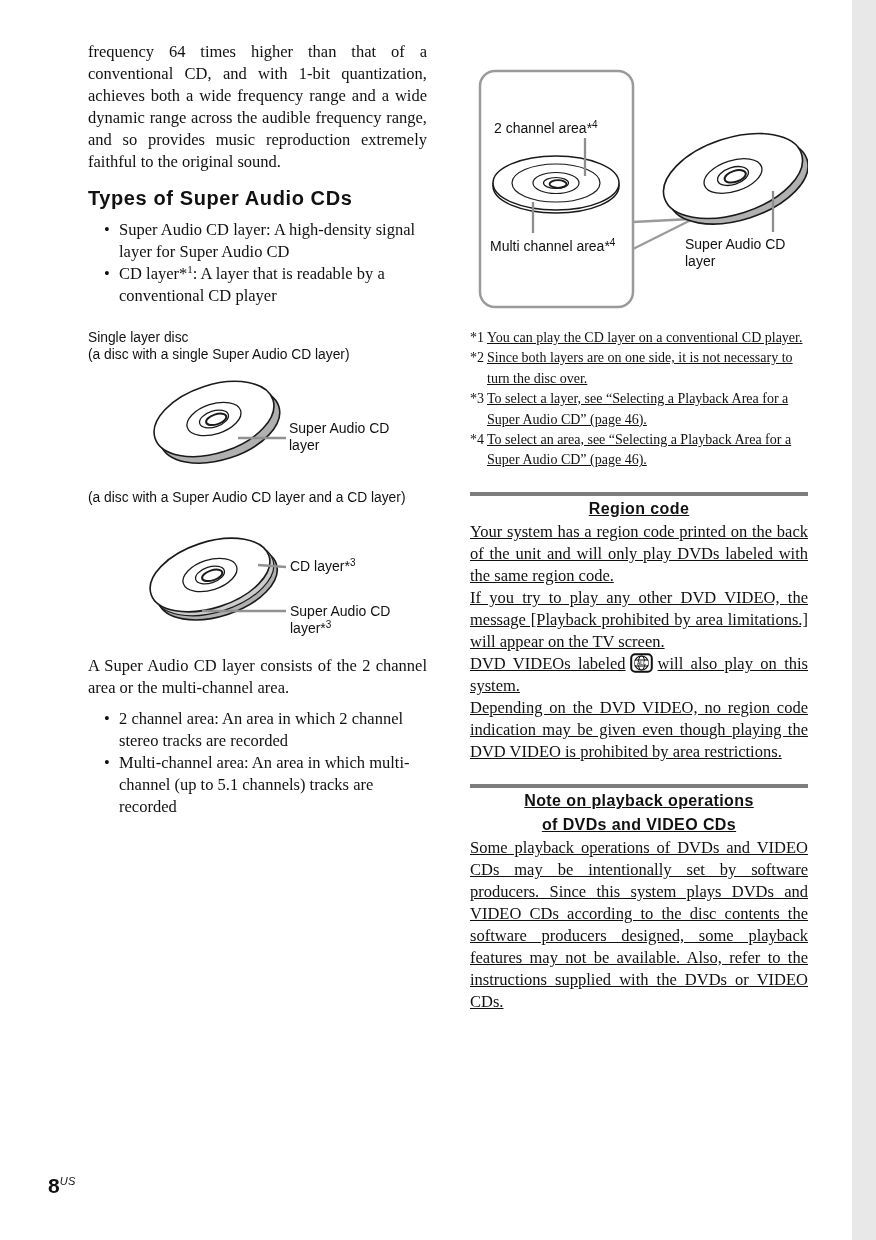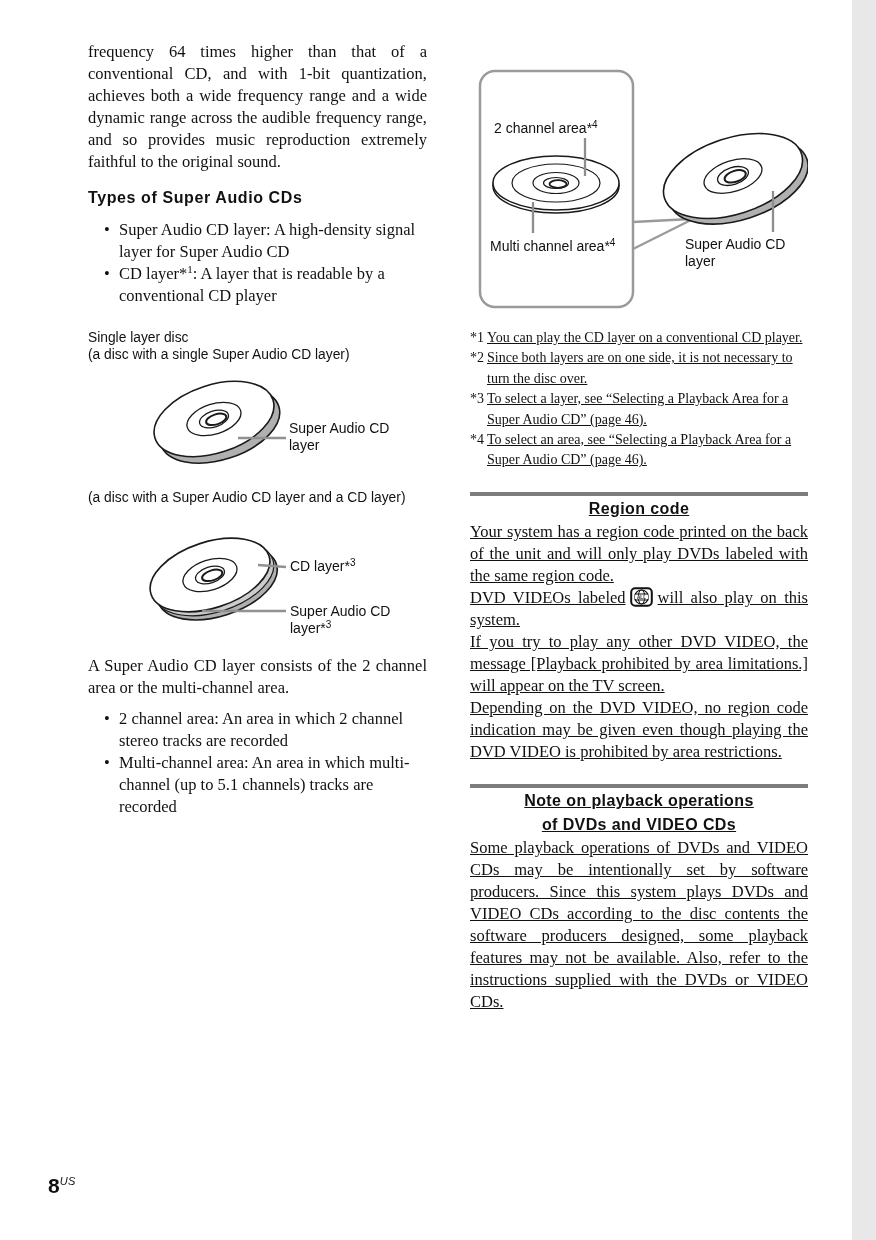--- a/index.html
+++ b/index.html
@@ -6,21 +6,21 @@
   .page{position:relative;width:852px;height:1240px;background:#ffffff;overflow:hidden;
         font-family:"Liberation Serif",serif;color:#111;}
   .col{position:absolute;}
   .col-left{left:88px;top:41px;width:339px;}
   .col-right{left:470px;top:68px;width:338px;text-decoration:underline;}
 
   p.body{font-size:16.5px;line-height:22px;margin:0;}
   .j{text-align:justify;}
 
   h2.sub-head{font-family:"Liberation Sans",sans-serif;font-weight:bold;
-      font-size:16px;line-height:24px;letter-spacing:0.6px;margin:13px 0 0;}
+      font-size:20px;line-height:24px;letter-spacing:0.6px;margin:13px 0 0;}
   h1.sec-head{font-family:"Liberation Sans",sans-serif;font-weight:bold;
       font-size:16px;line-height:24px;letter-spacing:0.4px;margin:1px 0 0;text-align:center;}
   .sec-bar{height:4px;background:#7d7d7d;margin-top:21px;}
 
   ul.bullets{list-style:none;margin:9px 0 0;padding:0;}
   ul.bullets li{position:relative;padding-left:31px;font-size:16.5px;line-height:22px;}
   ul.bullets li::before{content:"•";position:absolute;left:16px;top:0;}
 
   sup.s{font-size:11px;line-height:0;vertical-align:6px;}
   sup.ss{font-size:10px;line-height:0;vertical-align:5px;}
@@ -164,31 +164,31 @@
       <li><span class="marker">*2</span><span>Since both layers are on one side, it is not necessary to turn the disc over.</span></li>
       <li><span class="marker">*3</span><span>To select a layer, see “Selecting a Playback Area for a Super Audio CD” (page 46).</span></li>
       <li><span class="marker">*4</span><span>To select an area, see “Selecting a Playback Area for a Super Audio CD” (page 46).</span></li>
     </ol>
 
     <div class="sec-bar"></div>
     <h1 class="sec-head">Region code</h1>
 
     <p class="body j mt13">Your system has a region code printed on the back of the unit and will only play DVDs labeled with the same region code.</p>
 
+    <p class="body j">If you try to play any other DVD VIDEO, the message [Playback prohibited by area limitations.] will appear on the TV screen.</p>
+
     <p class="body j mt12"><span>DVD VIDEOs labeled</span><svg class="dvd-icon" width="23" height="20" viewBox="0 0 23 20">
           <rect x="1.2" y="1.2" width="20.6" height="17.6" rx="4" fill="#ffffff" stroke="#111111" stroke-width="2"></rect>
           <circle cx="11.5" cy="10" r="7" fill="none" stroke="#111111" stroke-width="1.2"></circle>
           <ellipse cx="11.5" cy="10" rx="3.3" ry="7" fill="none" stroke="#111111" stroke-width="1"></ellipse>
           <line x1="5.3" y1="7" x2="17.7" y2="7" stroke="#111111" stroke-width="1"></line>
           <line x1="5.3" y1="13" x2="17.7" y2="13" stroke="#111111" stroke-width="1"></line>
           <rect x="4.6" y="8.2" width="13.8" height="3.6" fill="#ffffff"></rect>
           <text x="11.5" y="11.6" text-anchor="middle" font-family="Liberation Sans, sans-serif" font-size="4.6" font-weight="bold" fill="#111111">ALL</text>
         </svg><span>will also play on this system.</span></p>
-
-    <p class="body j">If you try to play any other DVD VIDEO, the message [Playback prohibited by area limitations.] will appear on the TV screen.</p>
     <p class="body j">Depending on the DVD VIDEO, no region code indication may be given even though playing the DVD VIDEO is prohibited by area restrictions.</p>
 
     <div class="sec-bar"></div>
     <h1 class="sec-head">
       <span class="note-head-line">Note on playback operations</span>
       <span class="note-head-line">of DVDs and VIDEO CDs</span>
     </h1>
 
     <p class="body j mt13">Some playback operations of DVDs and VIDEO CDs may be intentionally set by software producers. Since this system plays DVDs and VIDEO CDs according to the disc contents the software producers designed, some playback features may not be available. Also, refer to the instructions supplied with the DVDs or VIDEO CDs.</p>
 

